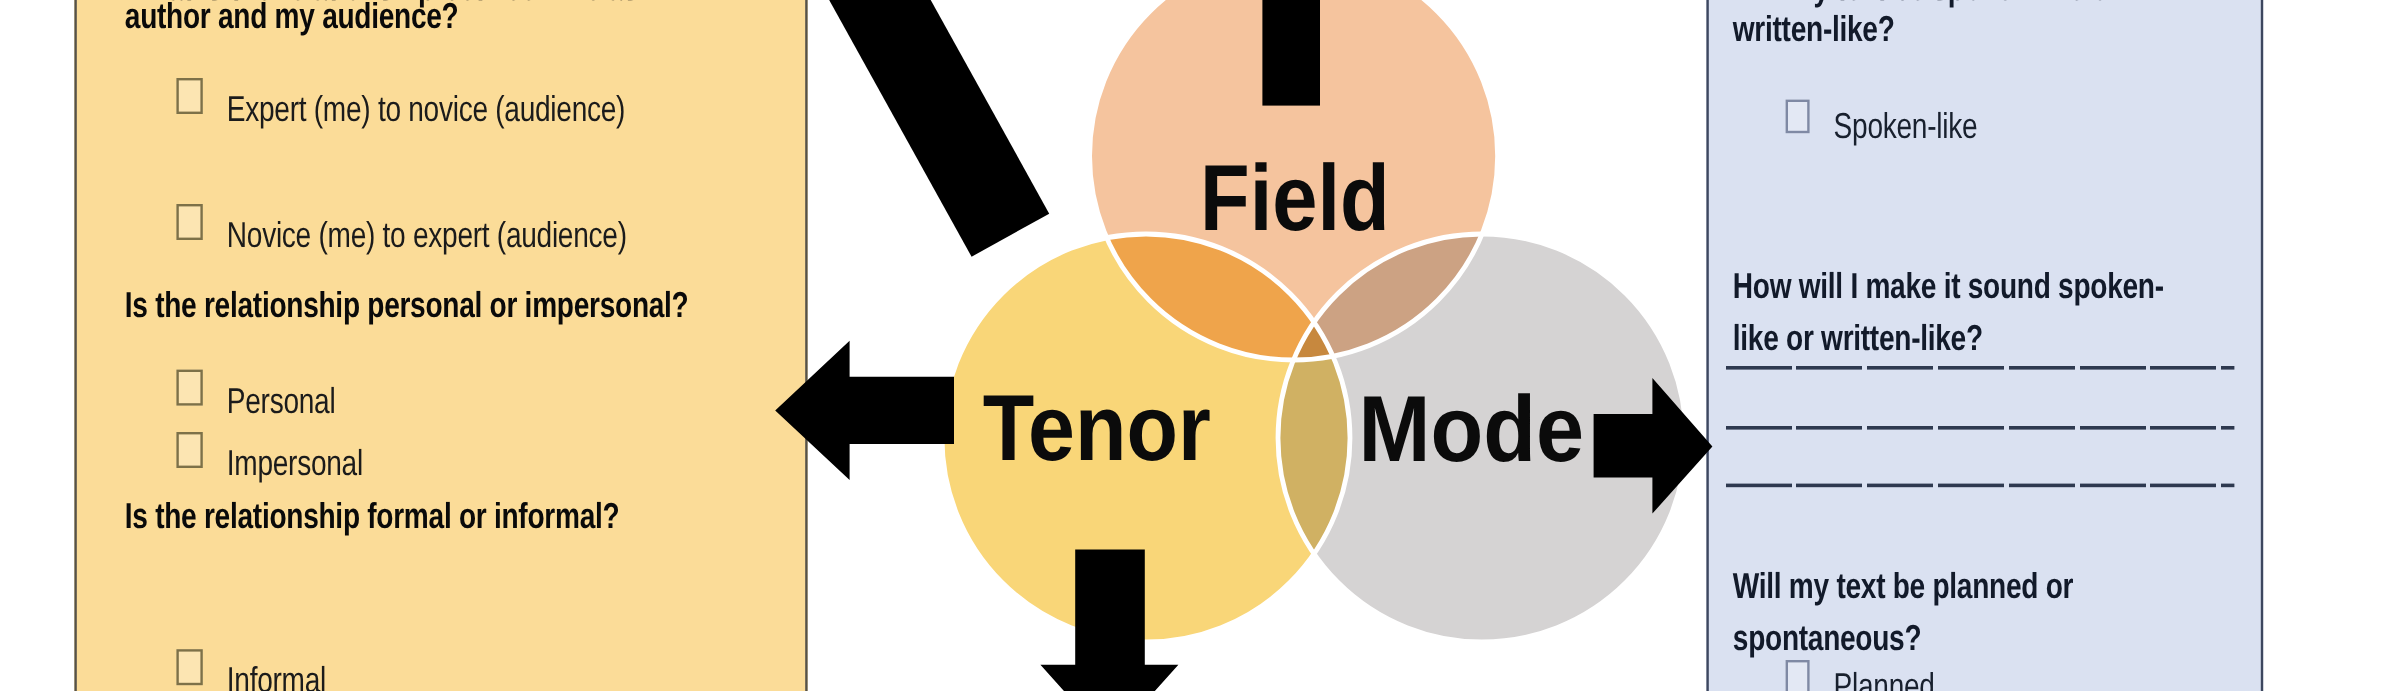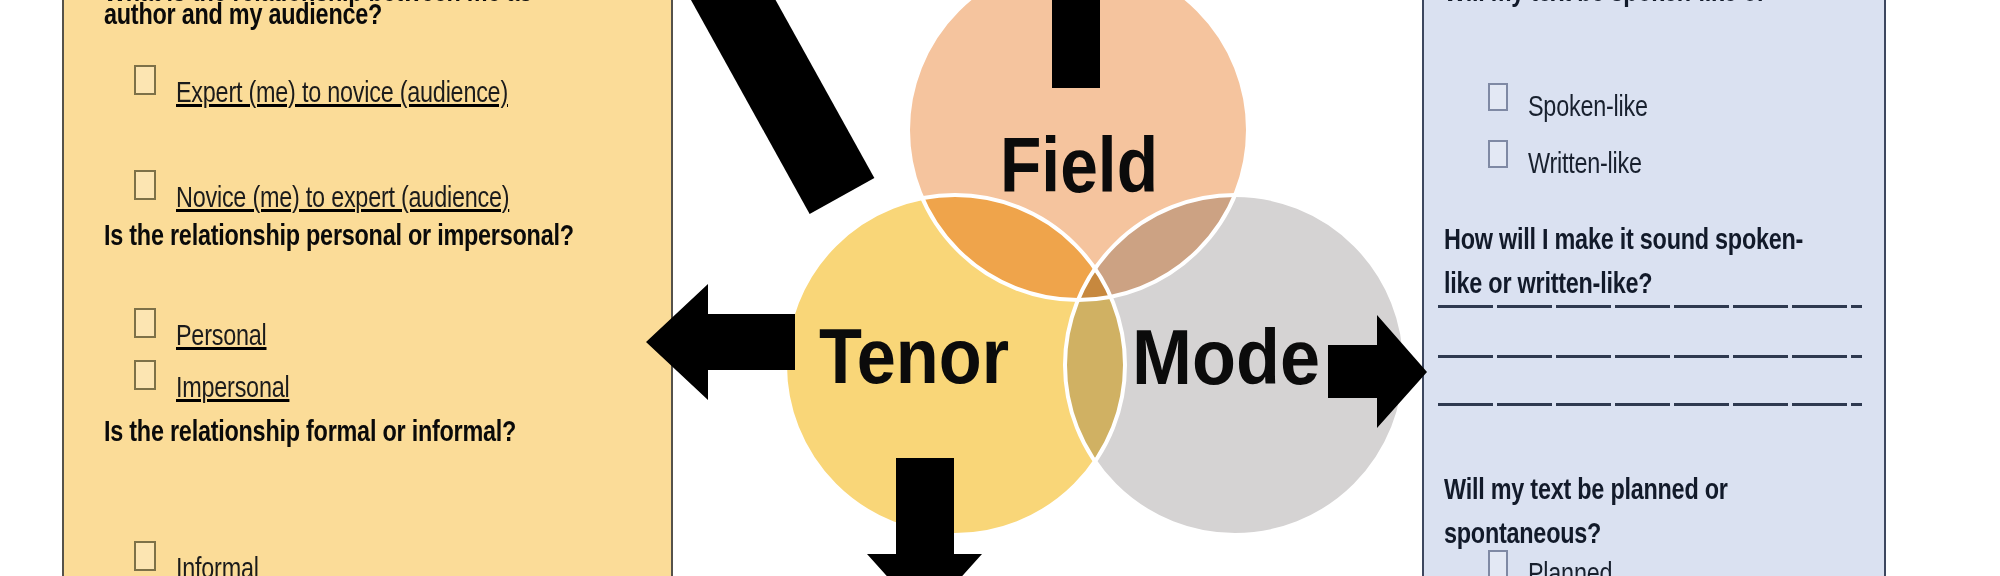--- a/index.html
+++ b/index.html
@@ -13,21 +13,21 @@
   #right-panel{left:1422px;width:464px;background:#DAE1F1;border:2px solid #3d475f;}
   .t{position:absolute;left:40px;white-space:nowrap;}
   #right-panel .t{left:20px;}
   .h{font-weight:bold;font-size:30px;line-height:34px;color:#0a0a0a;}
   #right-panel .h{color:#121a2a;}
   .lbl{font-size:30px;line-height:30px;color:#1b1b1b;}
   #right-panel .lbl{color:#18202e;}
   .cond{display:inline-block;transform:scaleX(0.78);transform-origin:0 0;letter-spacing:-0.3px;white-space:nowrap;}
   
   .row{position:absolute;display:flex;align-items:flex-start;}
-  #left-panel .row{left:70px;text-decoration:underline;}
+  #left-panel .row{left:83px;}
   #right-panel .row{left:64px;}
   .cb{box-sizing:border-box;background:rgba(255,255,255,0.25);flex:0 0 auto;}
   #left-panel .cb{width:22px;height:30px;border:2px solid #7d7148;}
   #right-panel .cb{width:20px;height:28px;border:2px solid #7f89a4;}
   #left-panel .row .lbl{margin:12px 0 0 20px;}
   #right-panel .row .lbl{margin:8px 0 0 20px;}
   
   .rule{position:absolute;left:14px;width:424px;height:3px;
     background:repeating-linear-gradient(90deg,#2e3950 0 55px,rgba(0,0,0,0) 55px 59px);}
   
@@ -50,21 +50,21 @@
 
   <div class="row" style="top:69px">
     <span class="cb"></span>
     <span class="lbl cond">Expert (me) to novice (audience)</span>
   </div>
   <div class="row" style="top:174px">
     <span class="cb"></span>
     <span class="lbl cond">Novice (me) to expert (audience)</span>
   </div>
 
-  <div class="t" style="top:222px">
+  <div class="t" style="top:242px">
     <span class="cond h">Is the relationship personal or impersonal?</span>
   </div>
   <div class="row" style="top:312px">
     <span class="cb"></span>
     <span class="lbl cond">Personal</span>
   </div>
   <div class="row" style="top:364px">
     <span class="cb"></span>
     <span class="lbl cond">Impersonal</span>
   </div>
@@ -75,28 +75,27 @@
   <div class="row" style="top:545px">
     <span class="cb"></span>
     <span class="lbl cond">Informal</span>
   </div>
 </div>
 
 <div id="right-panel" class="panel">
   <div class="t" style="top:-22px">
     <span class="cond h">Will my text be spoken-like or</span>
   </div>
+  <div class="t" style="top:12px">
+    <span class="cond h">written-like?</span>
+  </div>
 
   <div class="row" style="top:87px">
     <span class="cb"></span>
     <span class="lbl cond">Spoken-like</span>
-  </div>
-  <div class="row" style="top:144px">
-    <span class="cb"></span>
-    <span class="lbl cond">Written-like</span>
   </div>
 
   <div class="t" style="top:226px">
     <span class="cond h">How will I make it sound spoken-</span>
   </div>
   <div class="t" style="top:270px">
     <span class="cond h">like or written-like?</span>
   </div>
 
   <div class="rule" style="top:309px"></div>

